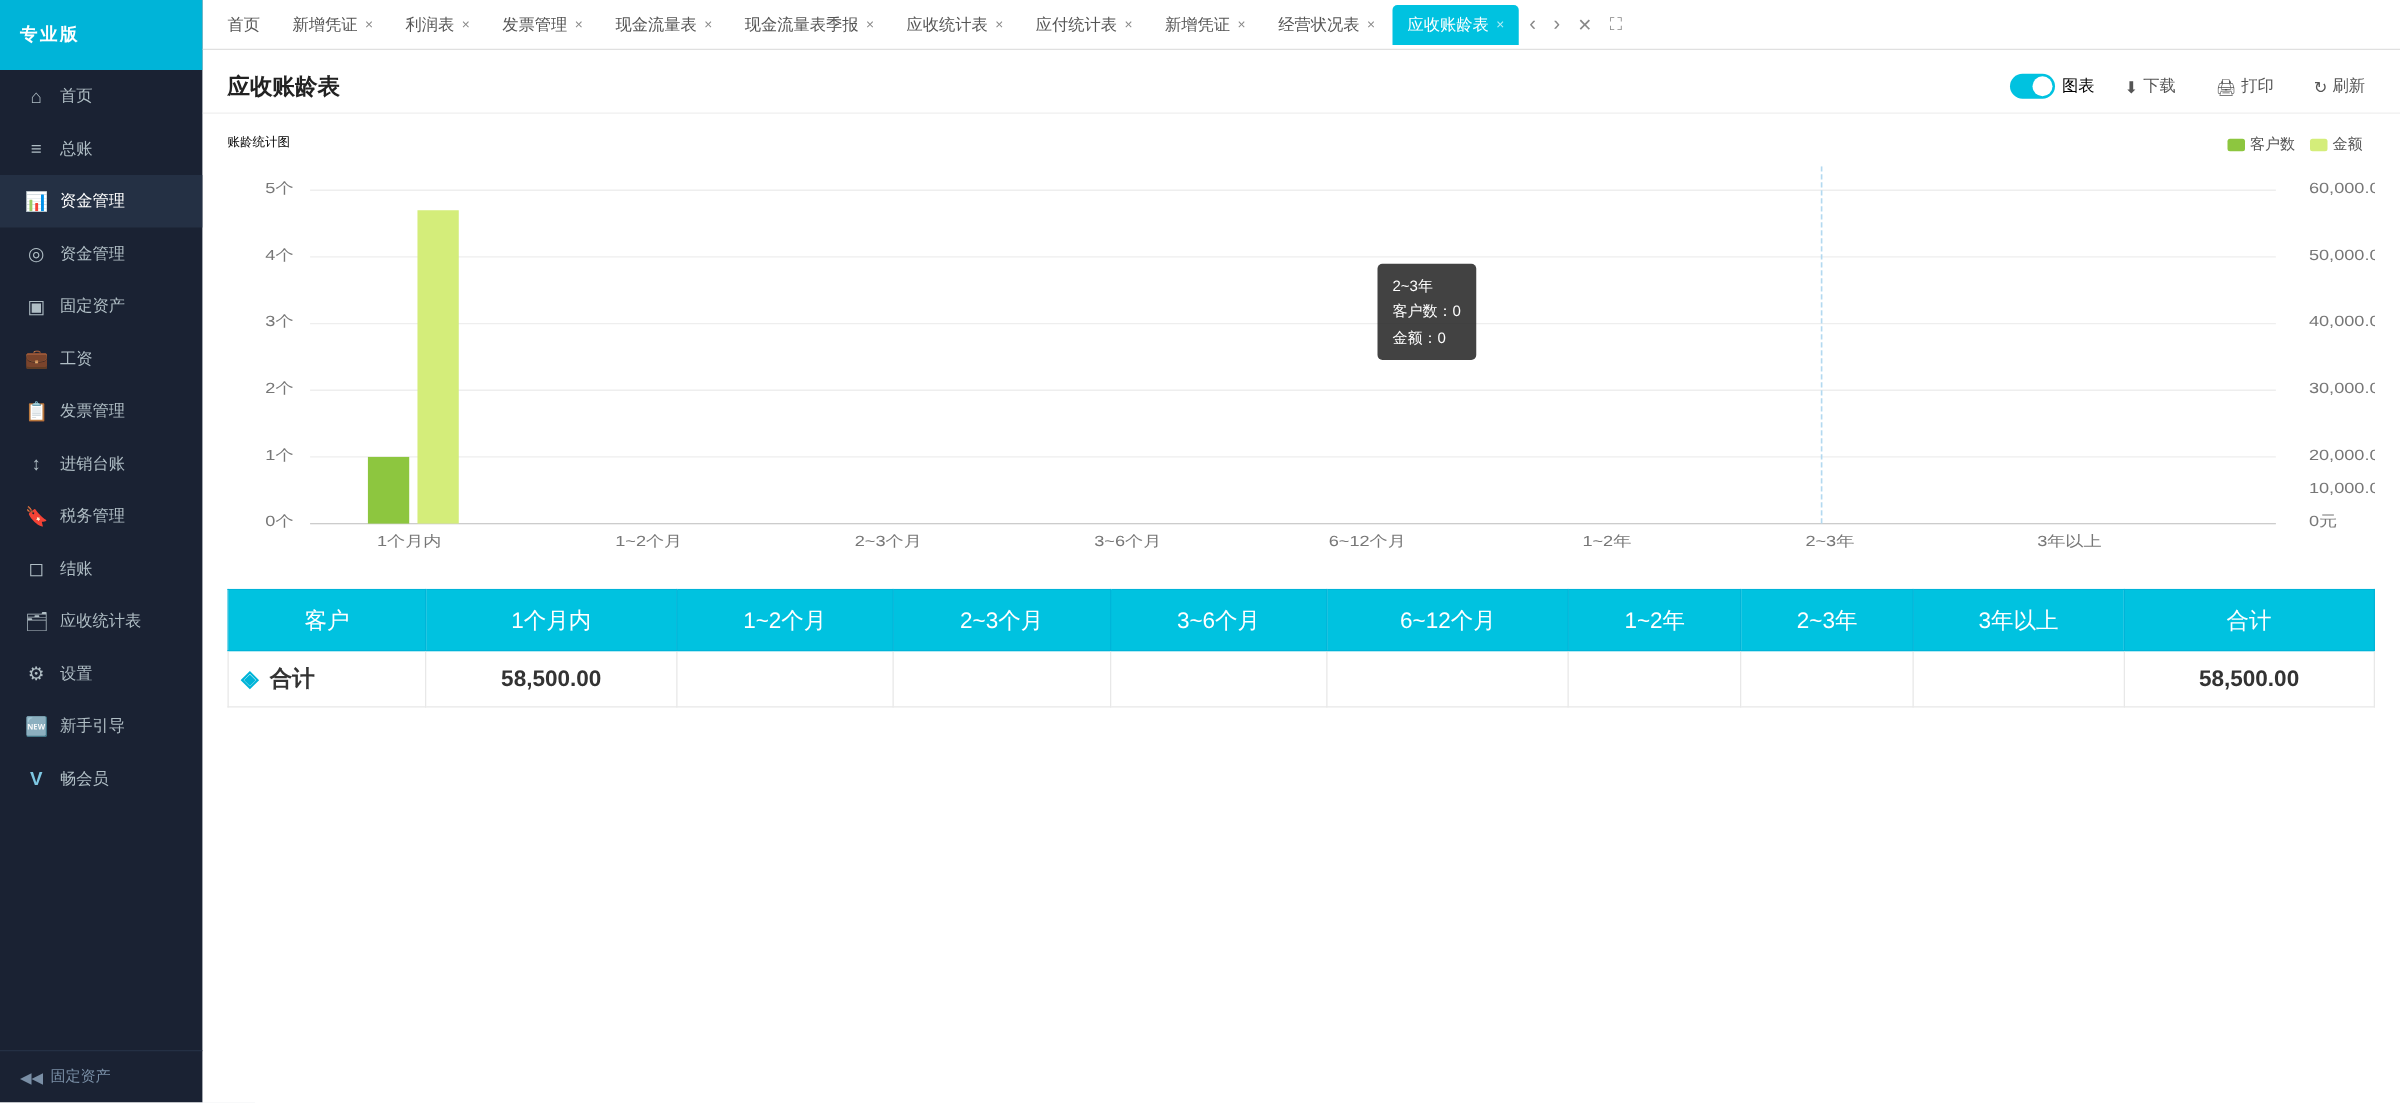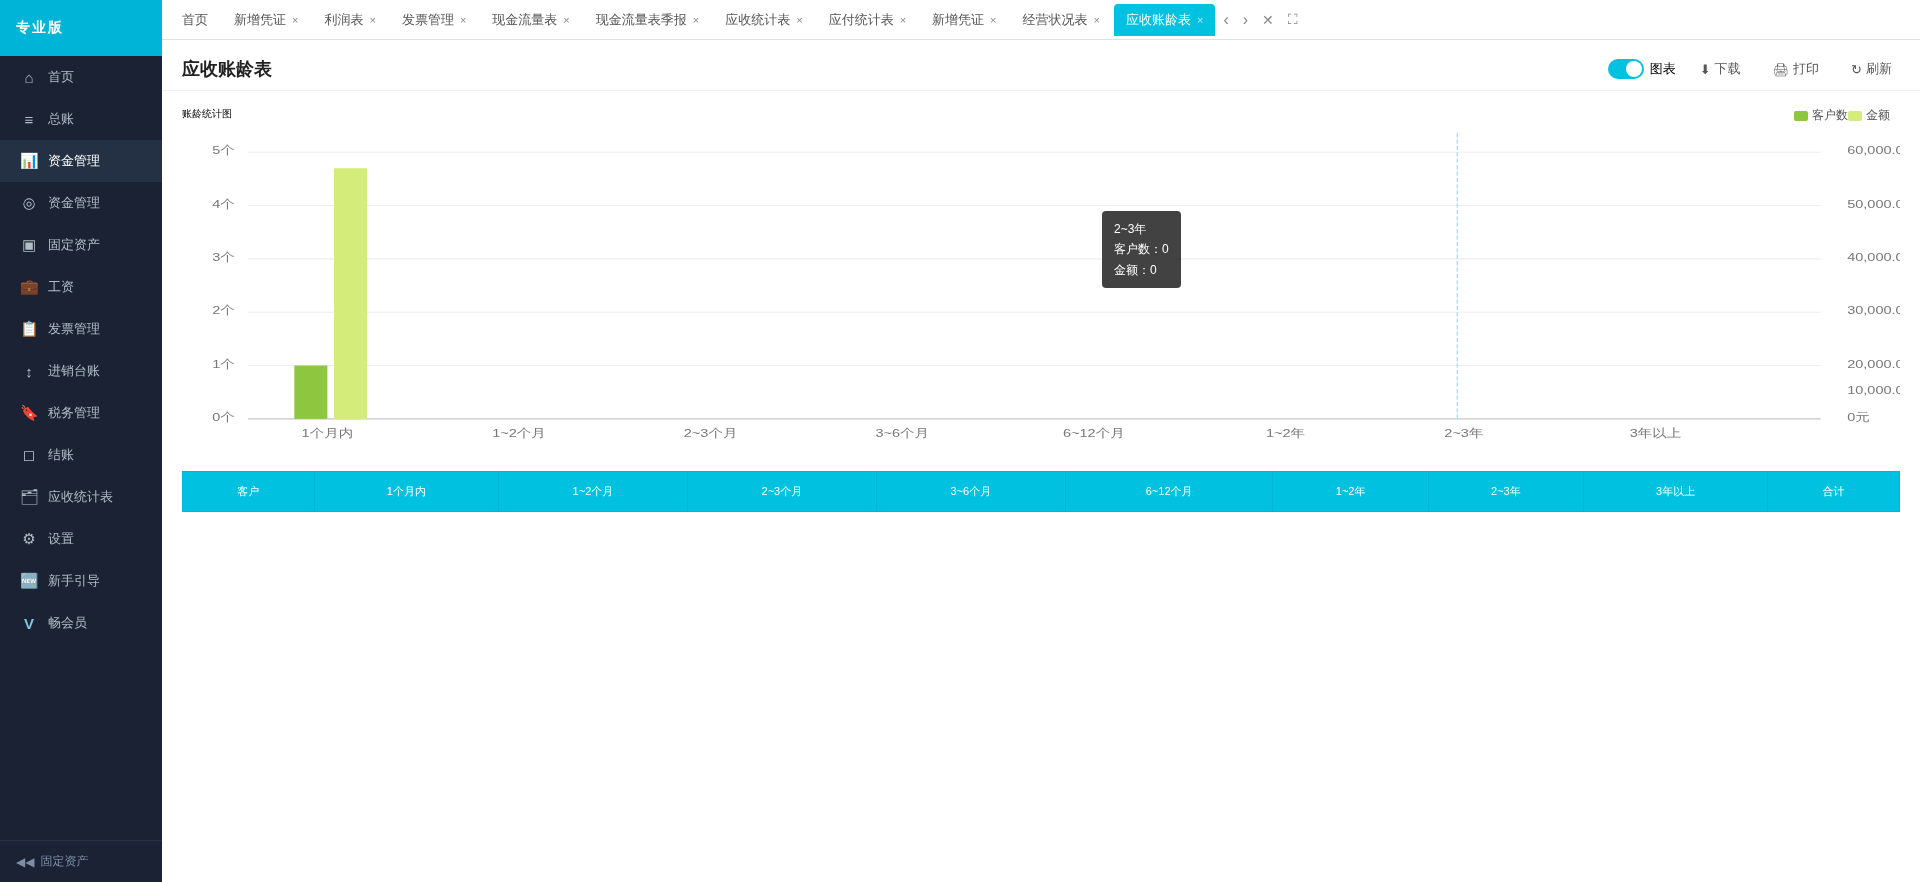--- a/index.html
+++ b/index.html
@@ -188,20 +188,21 @@
       font-size: 10px;
       color: #000000;
       margin-bottom: 12px;
     }
     .chart-legend {
       position: absolute;
       top: 16px;
       right: 30px;
       display: flex;
       align-items: center;
+      gap: 12px;
       font-size: 12px;
       color: #555;
     }
     .legend-item {
       display: flex;
       align-items: center;
       gap: 4px;
     }
     .legend-color {
       width: 14px;
@@ -211,21 +212,21 @@
 
     
     .table-area {
       flex: 1;
       overflow-y: auto;
       padding: 0 20px 20px;
     }
     .data-table {
       width: 100%;
       border-collapse: collapse;
-      font-size: 11px;
+      font-size: 18px;
     }
     .data-table thead tr {
       background: #00c2e0;
       color: #fff;
     }
     .data-table thead th {
       padding: 12px 10px;
       text-align: center;
       font-weight: normal;
       border: 1px solid #00b4d8;
@@ -489,18 +490,33 @@
             <th>2~3个月</th>
             <th>3~6个月</th>
             <th>6~12个月</th>
             <th>1~2年</th>
             <th>2~3年</th>
             <th>3年以上</th>
             <th>合计</th>
           </tr>
         </thead>
         <tbody>
+          <tr class="total-row">
+            <td class="left">
+              <span class="total-icon">◈</span>
+              <span>合计</span>
+            </td>
+            <td>58,500.00</td>
+            <td></td>
+            <td></td>
+            <td></td>
+            <td></td>
+            <td></td>
+            <td></td>
+            <td></td>
+            <td>58,500.00</td>
+          </tr>
         </tbody>
       </table>
     </div>
 
   </div>
 </div>
 
 </body></html>

